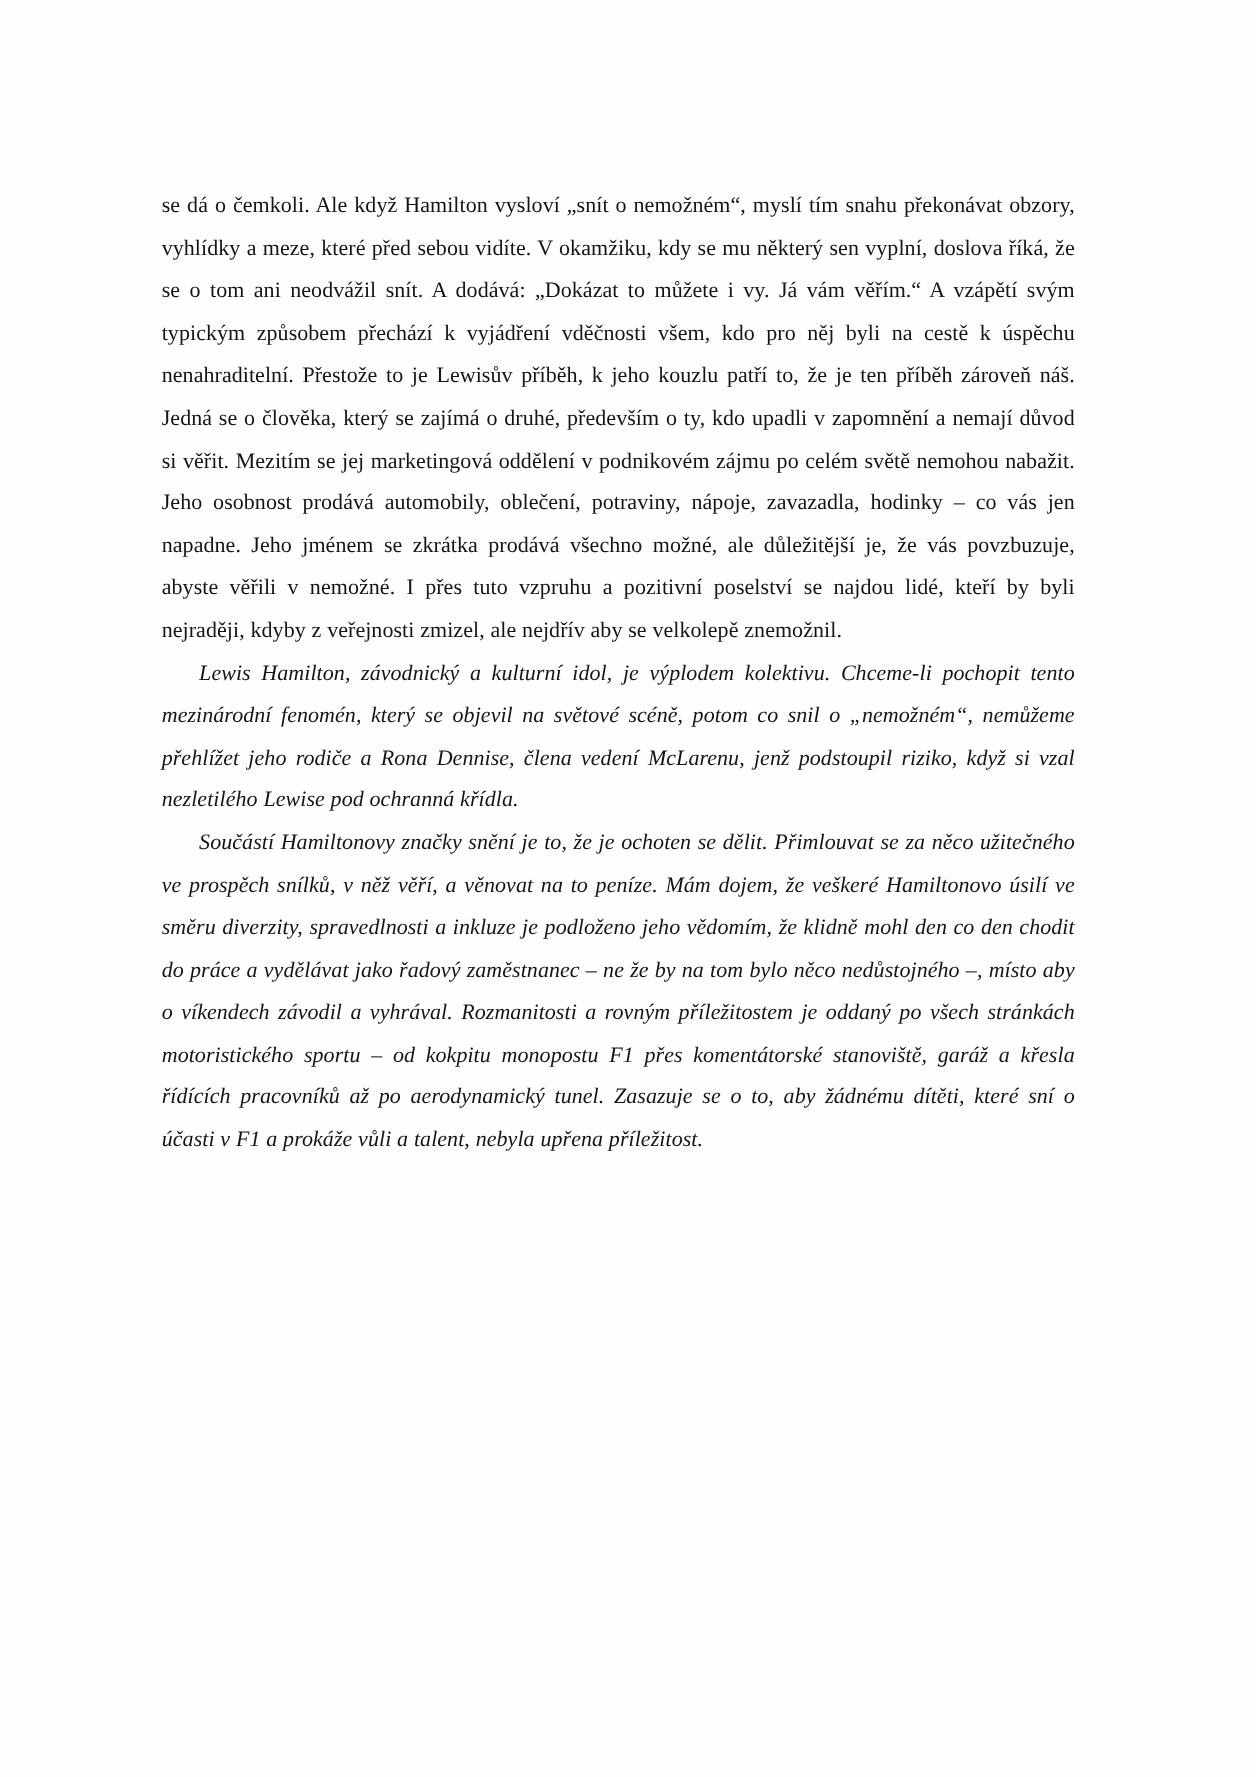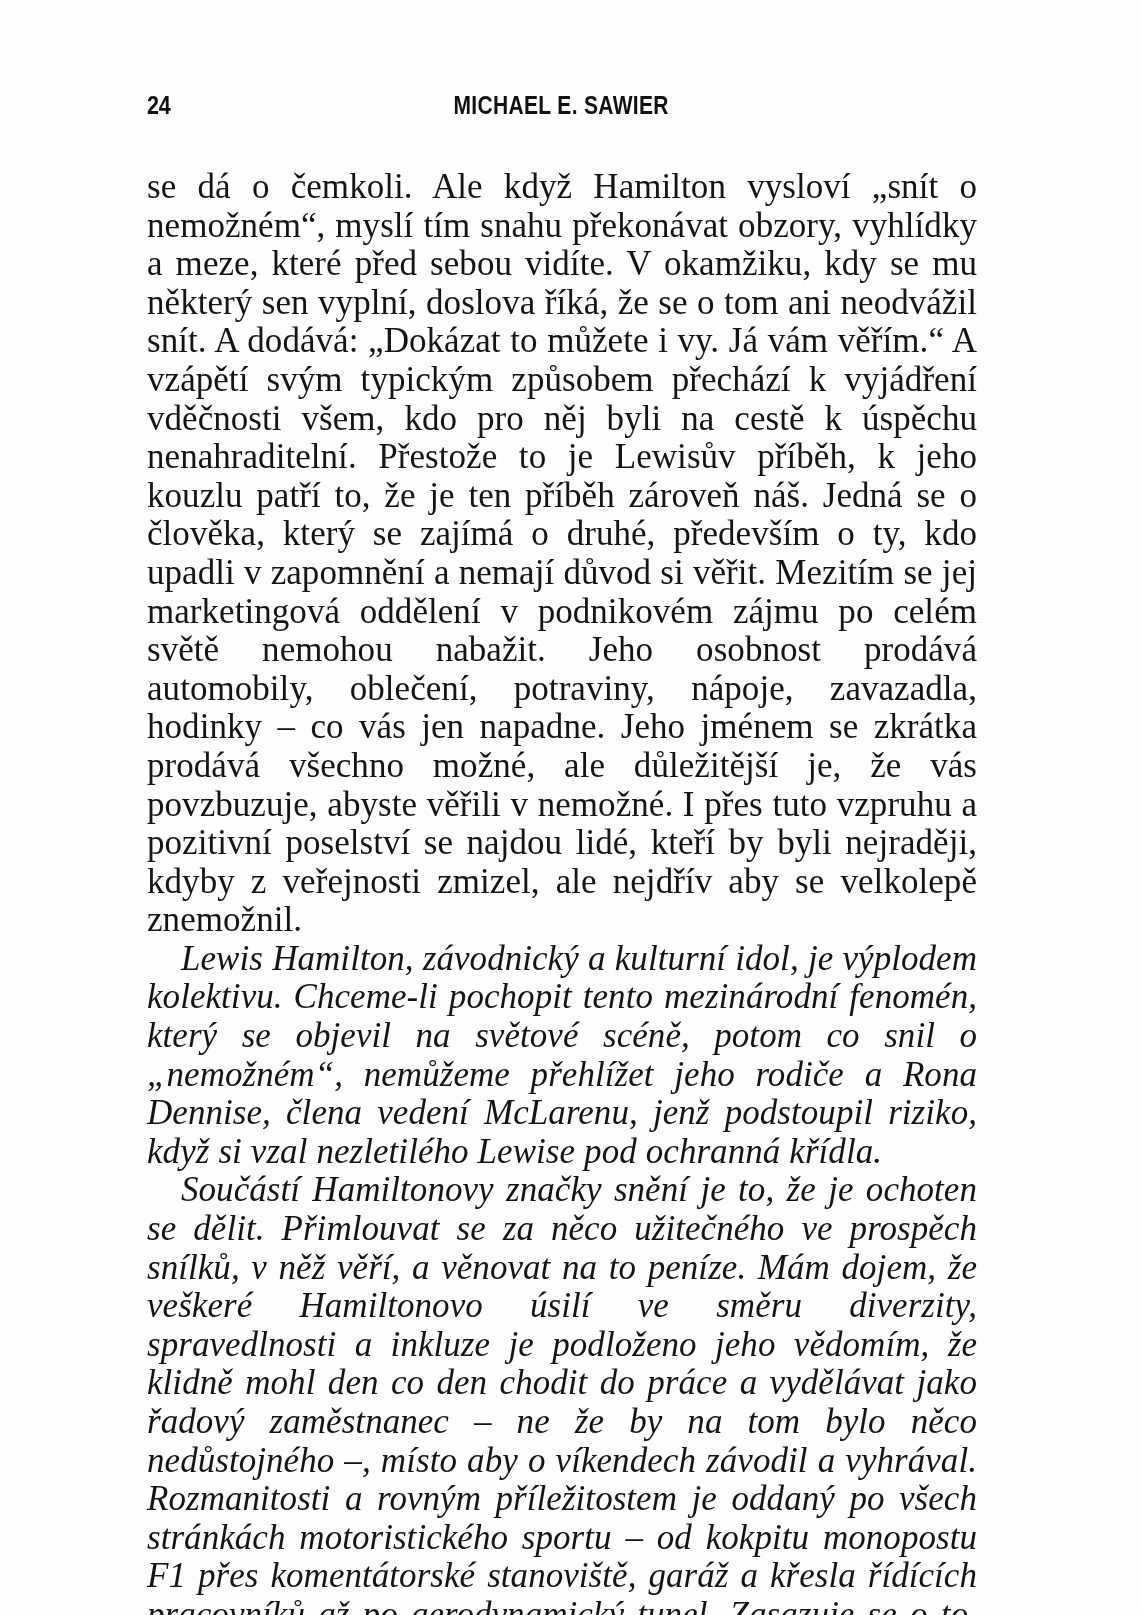--- a/index.html
+++ b/index.html
@@ -59,21 +59,21 @@
 
   
   .textblock {
     position: absolute;
     left: 147px;
     top: 168px;
     width: 830px;
   }
   p.para {
     margin: 0;
-    font-size: 35px;
+    font-size: 20px;
     line-height: 38.6px;
     text-align: justify;
     text-justify: inter-word;
     hyphens: manual;
     letter-spacing: 0.05px;
     word-spacing: 0.2px;
   }
   p.para.indent {
     text-indent: 34px;
     font-style: italic;
@@ -84,24 +84,20 @@
     display: inline-block;
     width: 100%;
   }
   p.para.flush-last::after { content: none; }
 </style>
 </head>
 <body>
 
 <div class="page">
 
-  <div class="running-head">
-    <div class="folio">24</div>
-    <div class="head-title"><span>MICHAEL E. SAWIER</span></div>
-  </div>
 
   <div class="textblock">
     <p class="para flush-last">se dá o čemkoli. Ale když Hamilton vysloví „snít o nemožném“, myslí tím snahu překonávat obzory, vyhlídky a meze, které před sebou vidíte. V okamžiku, kdy se mu některý sen vyplní, doslova říká, že se o tom ani neodvážil snít. A dodává: „Dokázat to můžete i vy. Já vám věřím.“ A vzápětí svým typickým způsobem přechází k vyjádření vděčnosti všem, kdo pro něj byli na cestě k úspěchu nenahraditelní. Přestože to je Lewisův příběh, k jeho kouzlu patří to, že je ten příběh zároveň náš. Jedná se o člověka, který se zajímá o druhé, především o ty, kdo upadli v zapomnění a nemají důvod si věřit. Mezitím se jej marketingová oddělení v podnikovém zájmu po celém světě nemohou nabažit. Jeho osobnost prodává automobily, oblečení, potraviny, nápoje, zavazadla, hodinky – co vás jen napadne. Jeho jménem se zkrátka prodává všechno možné, ale důležitější je, že vás povzbuzuje, abyste věřili v nemožné. I přes tuto vzpruhu a pozitivní poselství se najdou lidé, kteří by byli nejraději, kdyby z veřejnosti zmizel, ale nejdřív aby se velkolepě znemožnil.</p>
     <p class="para indent flush-last">Lewis Hamilton, závodnický a kulturní idol, je výplodem kolektivu. Chceme-li pochopit tento mezinárodní fenomén, který se objevil na světové scéně, potom co snil o „nemožném“, nemůžeme přehlížet jeho rodiče a Rona Dennise, člena vedení McLarenu, jenž podstoupil riziko, když si vzal nezletilého Lewise pod ochranná křídla.</p>
     <p class="para indent flush-last">Součástí Hamiltonovy značky snění je to, že je ochoten se dělit. Přimlouvat se za něco užitečného ve prospěch snílků, v něž věří, a věnovat na to peníze. Mám dojem, že veškeré Hamiltonovo úsilí ve směru diverzity, spravedlnosti a inkluze je podloženo jeho vědomím, že klidně mohl den co den chodit do práce a vydělávat jako řadový zaměstnanec – ne že by na tom bylo něco nedůstojného –, místo aby o víkendech závodil a vyhrával. Rozmanitosti a rovným příležitostem je oddaný po všech stránkách motoristického sportu – od kokpitu monopostu F1 přes komentátorské stanoviště, garáž a křesla řídících pracovníků až po aerodynamický tunel. Zasazuje se o to, aby žádnému dítěti, které sní o účasti v F1 a prokáže vůli a talent, nebyla upřena příležitost.</p>
   </div>
 
 </div>
 
 </body></html>

